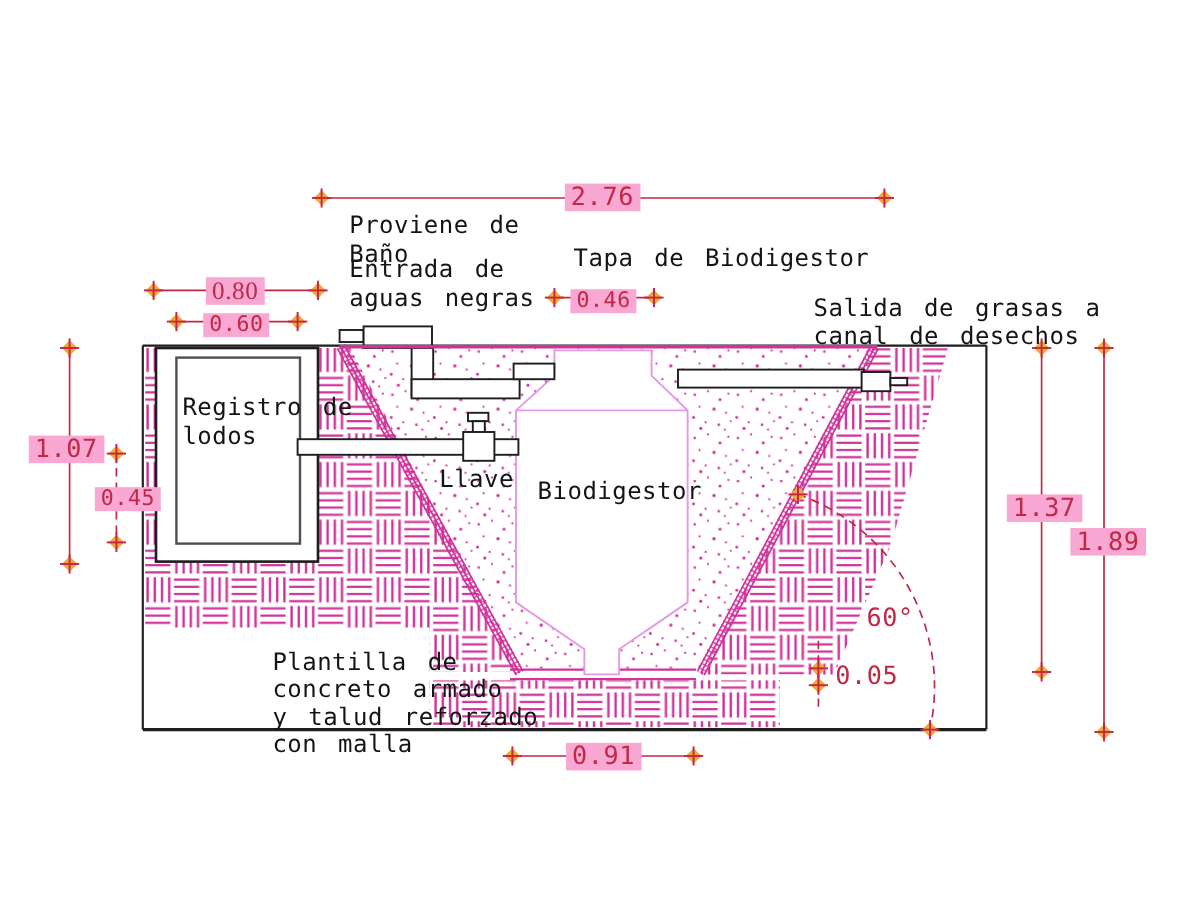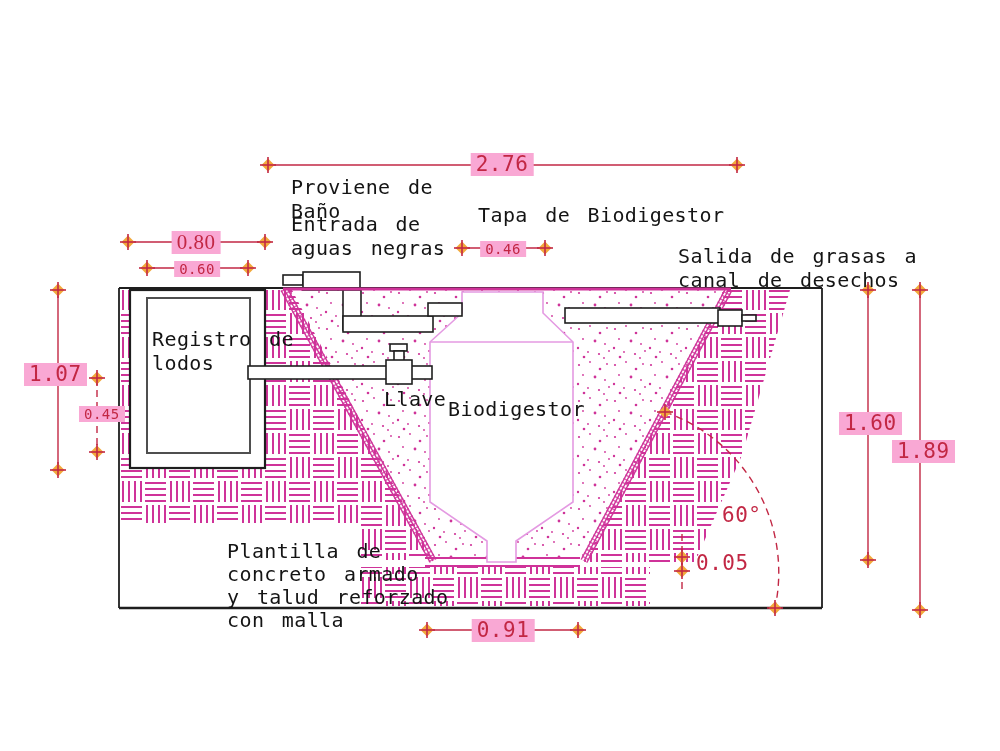--- a/index.html
+++ b/index.html
@@ -3,21 +3,21 @@
 <meta charset="utf-8">
 <style>
   html,body{margin:0;padding:0;background:#ffffff;}
   .stage{position:relative;width:1000px;height:751px;background:#ffffff;overflow:hidden;
          font-family:"DejaVu Sans Mono","Liberation Mono",monospace;}
   .stage svg{position:absolute;left:0;top:0;}
   .lbl{position:absolute;color:var(--c-label,#141414);font-size:20px;line-height:1.2;
        letter-spacing:.4px;word-spacing:5px;white-space:pre-line;}
   .dim{position:absolute;color:var(--c-dimension,#c22744);font-size:21px;line-height:1;
        letter-spacing:.5px;}
-  .dim.sm{font-size:14px;}
+  .dim.sm{font-size:18px;}
   .dim.c{transform:translateX(-50%);}
   .dim.bgw{background:#f9a8d4;padding:1px 5px;}
   
   .st-blk{stroke:var(--c-line,#1e1e1e);fill:none;}
   .st-blk-f{stroke:var(--c-line,#1e1e1e);fill:#ffffff;}
   .st-gray{stroke:var(--c-inner_wall,#4f4f4f);fill:#ffffff;}
   .st-mag{stroke:var(--c-hatch,#cf3399);fill:none;}
   .st-tank{stroke:var(--c-tank,#e49ae2);fill:#ffffff;}
   .st-tank-l{stroke:var(--c-tank,#e49ae2);fill:none;}
   .st-dim{stroke:var(--c-dimension,#c22744);fill:none;}
@@ -176,32 +176,32 @@
 
   <div class="lbl" style="left:291px;top:175px;">Proviene de
 Baño</div>
   <div class="lbl" style="left:291px;top:212px;">Entrada de
 aguas negras</div>
   <div class="lbl" style="left:478px;top:203px;">Tapa de Biodigestor</div>
   <div class="lbl" style="left:678px;top:244px;">Salida de grasas a
 canal de desechos</div>
   <div class="lbl" style="left:152px;top:327px;">Registro de
 lodos</div>
-  <div class="lbl" style="left:384px;top:387px;text-align:center;">Llave</div>
+  <div class="lbl" style="left:366px;top:387px;text-align:center;">Llave</div>
   <div class="lbl" style="left:448px;top:397px;">Biodigestor</div>
   <div class="lbl" style="left:227px;top:540px;line-height:1.15;">Plantilla de
 concreto armado
 y talud reforzado
 con malla</div>
 
   <div class="dim c bgw" style="left:502px;top:153px;">2.76</div>
   <div class="dim c bgw" style="left:196px;top:231px;font-family:Liberation Serif, serif;">0.80</div>
   <div class="dim sm c bgw" style="left:197px;top:261px;text-align:center;">0.60</div>
   <div class="dim sm c bgw" style="left:503px;top:241px;">0.46</div>
   <div class="dim bgw" style="left:24px;top:363px;">1.07</div>
   <div class="dim sm bgw" style="left:79px;top:406px;">0.45</div>
-  <div class="dim bgw" style="left:839px;top:412px;">1.60</div>
+  <div class="dim bgw" style="left:839px;top:412px;">1.37</div>
   <div class="dim bgw" style="left:892px;top:440px;">1.89</div>
   <div class="dim c bgw" style="left:503px;top:619px;">0.91</div>
   <div class="dim" style="left:696px;top:553px;">0.05</div>
   <div class="dim" style="left:722px;top:505px;text-align:right;">60°</div>
 
 </div>
 
 </body></html>

